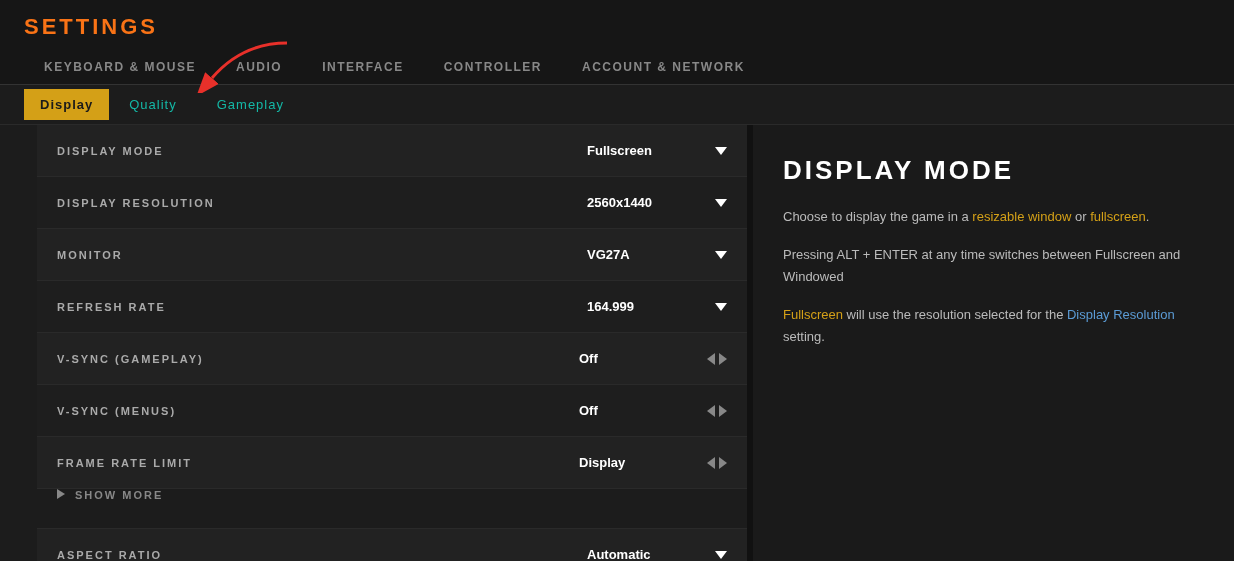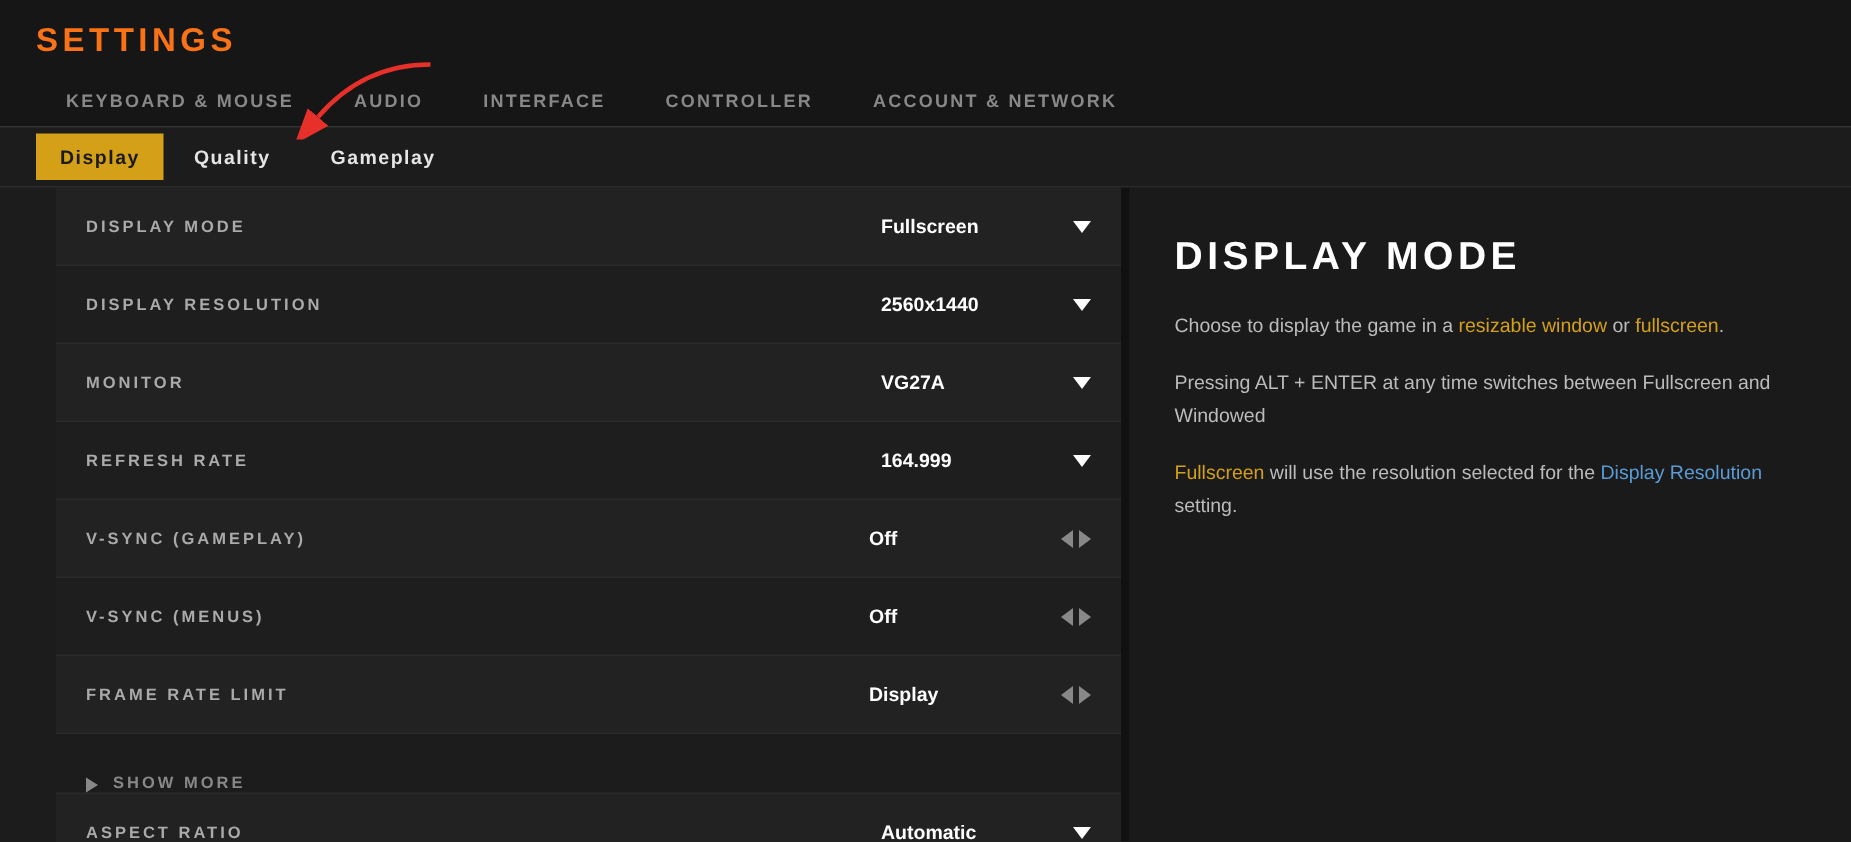--- a/index.html
+++ b/index.html
@@ -64,23 +64,23 @@
       display: flex;
       gap: 0;
       padding: 0 24px;
       background: #1c1c1c;
       border-bottom: 1px solid #2a2a2a;
     }
 
     .sub-tab {
       padding: 12px 20px;
       font-size: 13px;
-      font-weight: 700;
+      font-weight: 400;
       letter-spacing: 1px;
-      color: #e5e5e5;
+      color: #14b8a6;
       cursor: pointer;
       position: relative;
     }
 
     .sub-tab.active {
       color: #d4a017;
       background: #d4a017;
       color: #1a1a1a;
       font-weight: 700;
       padding: 8px 16px;
@@ -174,21 +174,21 @@
       width: 0;
       height: 0;
       border-top: 6px solid transparent;
       border-bottom: 6px solid transparent;
       border-left: 8px solid #888;
       cursor: pointer;
     }
 
     .show-more-row {
       display: flex;
-      align-items: flex-end;
+      align-items: flex-start;
       padding: 0 20px;
       height: 40px;
       background: #1c1c1c;
       border-bottom: 1px solid #2a2a2a;
       cursor: pointer;
     }
 
     .show-more-triangle {
       width: 0;
       height: 0;

